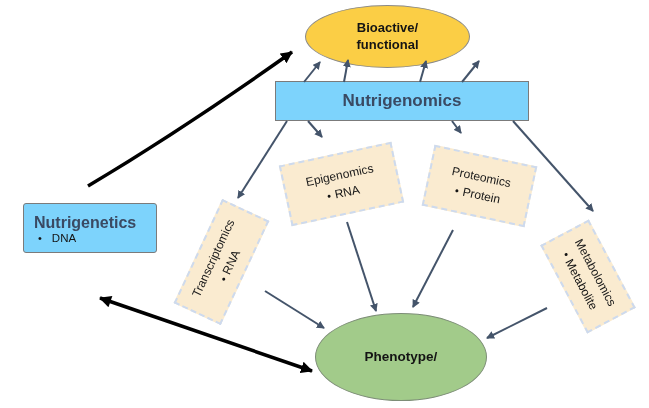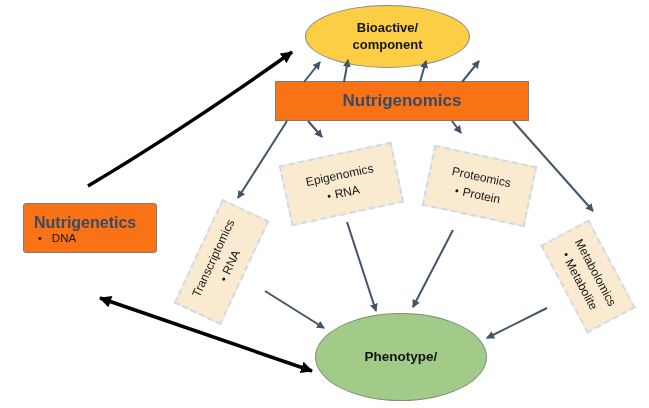--- a/index.html
+++ b/index.html
@@ -18,21 +18,21 @@
     left:305px;top:5px;width:165px;height:63px;
     background:#fbce45;border:1.5px solid #8a8a8a;
     font-weight:bold;font-size:13px;line-height:1.3;color:#141414;
   }
   #phenotype{
     left:315px;top:313px;width:172px;height:88px;
     background:#a2cb8a;border:1.5px solid #7d8d77;
     font-weight:bold;font-size:13.5px;line-height:1.45;color:#141414;gap:40px;
   }
   
-  .gray-box{background:#f97316;border:1.5px solid #7b7b7b;color:#3a4a63;text-align:center;}
+  .gray-box{background:#7dd3fc;border:1.5px solid #7b7b7b;color:#3a4a63;text-align:center;}
   #nutrigenomics{
     left:275px;top:81px;width:254px;height:40px;
     font-weight:bold;font-size:17px;
   }
   #nutrigenetics{
     left:23px;top:203px;width:134px;height:50px;
     border-radius:3px;align-items:flex-start;padding:6px 8px 4px 10px;
   }
   #nutrigenetics .title{font-weight:bold;font-size:16px;color:#3a4a63;}
   .bullet-line{font-size:11.5px;color:#141414;display:flex;align-items:center;}
@@ -51,21 +51,21 @@
   
   #arrows{position:absolute;left:0;top:0;width:649px;height:408px;pointer-events:none;}
 </style>
 </head>
 <body>
 
 <div id="canvas">
 
   <div class="node ellipse" id="bioactive">
     <div>Bioactive/</div>
-    <div>component</div>
+    <div>functional</div>
   </div>
 
   <div class="node gray-box" id="nutrigenomics">
     <span>Nutrigenomics</span>
   </div>
 
   <div class="node gray-box" id="nutrigenetics">
     <span class="title">Nutrigenetics</span>
     <span class="bullet-line">
       <span class="bullet-dot">•</span>

